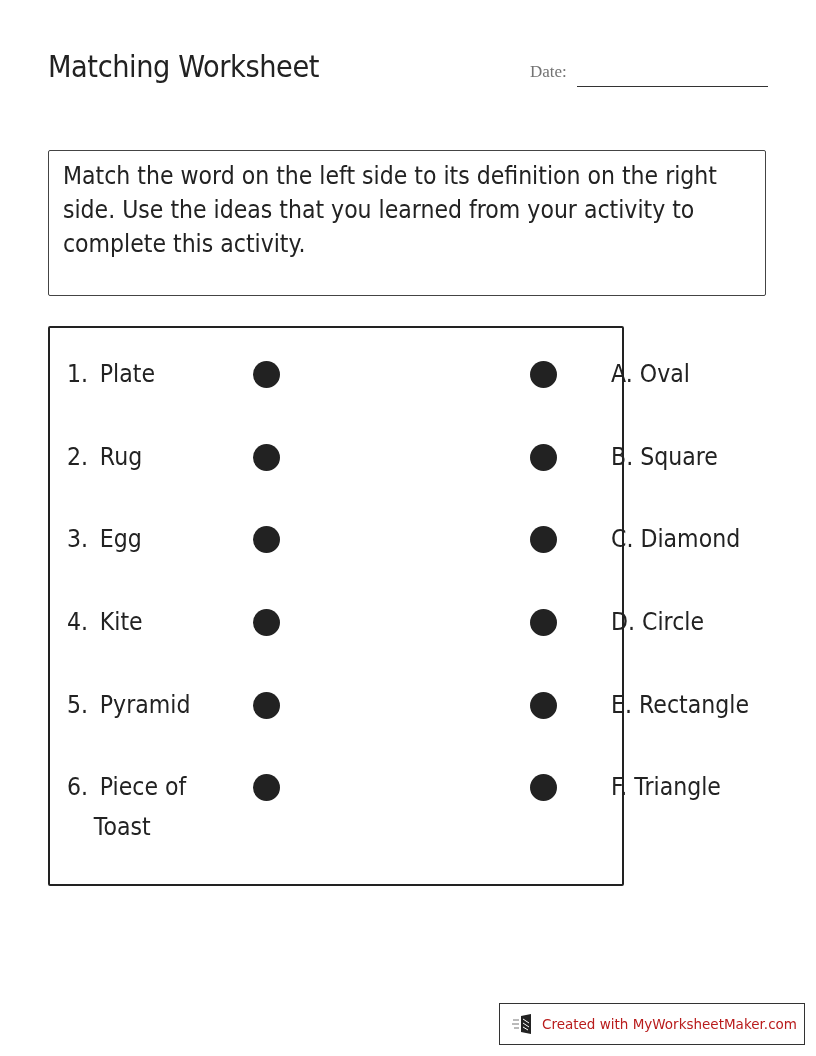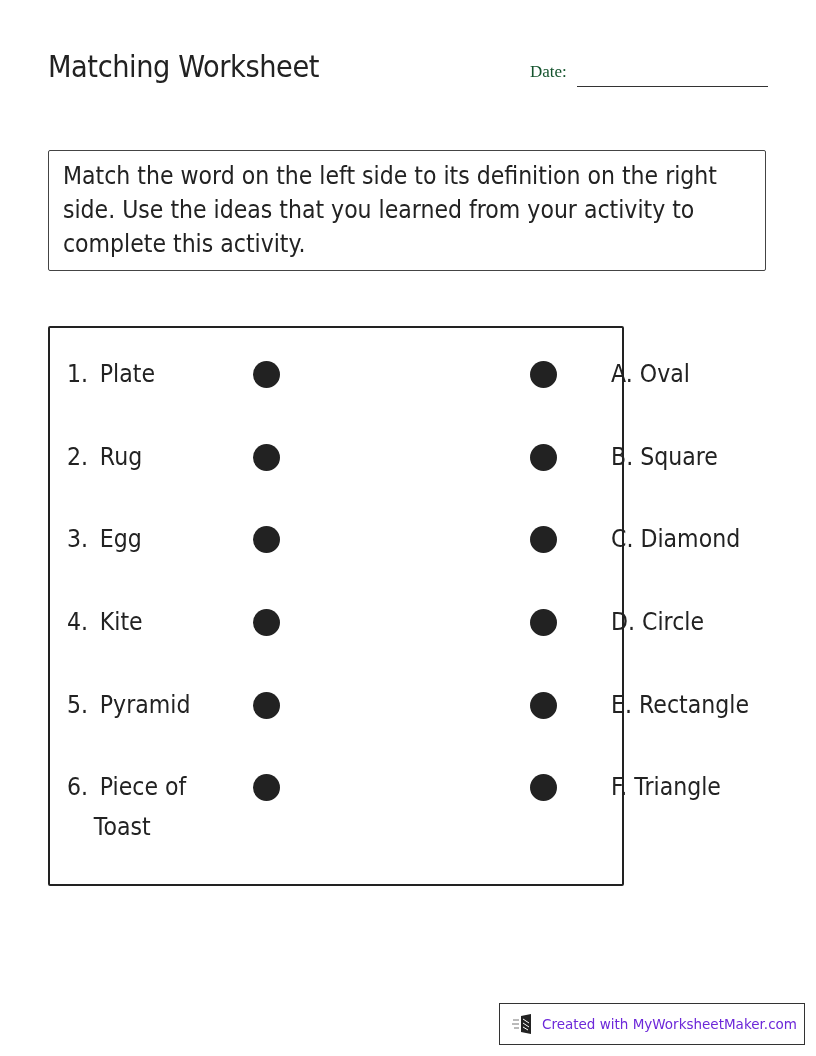--- a/index.html
+++ b/index.html
@@ -1,33 +1,33 @@
 <!DOCTYPE html>
 <html><head>
 <meta charset="utf-8">
 <style>
   html, body { margin: 0; padding: 0; background: #ffffff; }
   body { width: 816px; height: 1056px; position: relative; overflow: hidden; color: #222; font-family: "DejaVu Sans", sans-serif; }
   .title { position: absolute; left: 48px; top: 48px; font-size: 31px; letter-spacing: -0.5px; font-family: "DejaVu Sans", sans-serif; font-weight: normal; color: #222; transform: scaleX(0.88); transform-origin: left; white-space: nowrap; }
-  .date-label { position: absolute; left: 530px; top: 62px; font-family: "Liberation Serif", serif; font-size: 17px; color: #14532d; }
+  .date-label { position: absolute; left: 530px; top: 62px; font-family: "Liberation Serif", serif; font-size: 17px; color: #737373; }
   .date-line { position: absolute; left: 577px; top: 86px; width: 191px; border-bottom: 1px solid #333; height: 0; }
-  .instructions { position: absolute; left: 48px; top: 150px; width: 718px; height: 121px; border: 1px solid #444; border-radius: 2px; box-sizing: border-box; padding: 8px 14px; }
+  .instructions { position: absolute; left: 48px; top: 150px; width: 718px; height: 146px; border: 1px solid #444; border-radius: 2px; box-sizing: border-box; padding: 8px 14px; }
   .instructions p { margin: 0; font-size: 24.5px; line-height: 34px; transform: scaleX(0.9); transform-origin: left top; width: 111%; }
   .match-box { position: absolute; left: 48px; top: 326px; width: 576px; height: 560px; border: 2px solid #222; border-radius: 2px; box-sizing: border-box; }
   .row { position: absolute; left: 0; width: 100%; }
   .left-item { position: absolute; left: 17px; font-size: 24px; line-height: 40px; transform: scaleX(0.92); transform-origin: left; white-space: nowrap; }
   .left-item .num { display: inline-block; width: 28px; }
   .left-item .cont { display: block; padding-left: 29px; }
   .dot { position: absolute; width: 27px; height: 27px; border-radius: 50%; background: #222; }
   .dot.l { left: 203px; }
   .dot.r { left: 480px; }
   .right-item { position: absolute; left: 561px; font-size: 24px; line-height: 40px; transform: scaleX(0.92); transform-origin: left; white-space: nowrap; }
   .footer { position: absolute; left: 499px; top: 1003px; width: 306px; height: 42px; border: 1px solid #333; box-sizing: border-box; display: flex; align-items: center; padding-left: 12px; }
   .footer .logo { width: 26px; height: 22px; margin-right: 4px; }
-  .footer span { font-size: 13.5px; color: #6d28d9; white-space: nowrap; }
+  .footer span { font-size: 13.5px; color: #b91c1c; white-space: nowrap; }
 </style>
 </head>
 <body>
 
 <div class="title">Matching Worksheet</div>
 <div class="date-label">Date:</div>
 <div class="date-line"></div>
 
 <div class="instructions">
   <p>Match the word on the left side to its definition on the right side. Use the ideas that you learned from your activity to complete this activity.</p>

